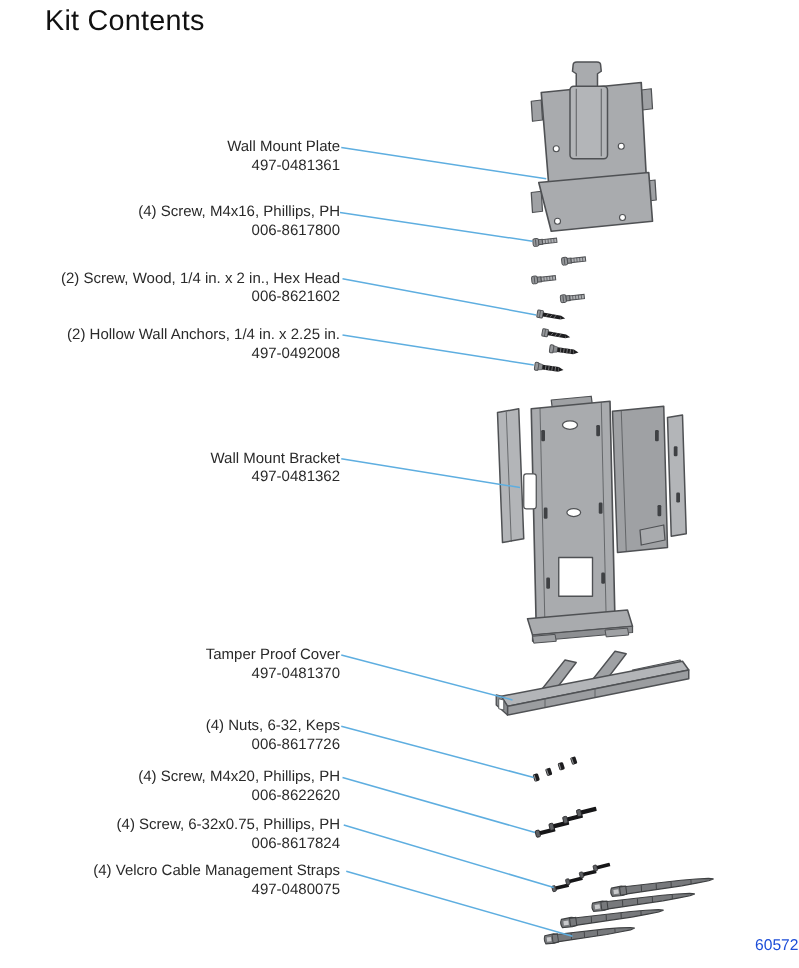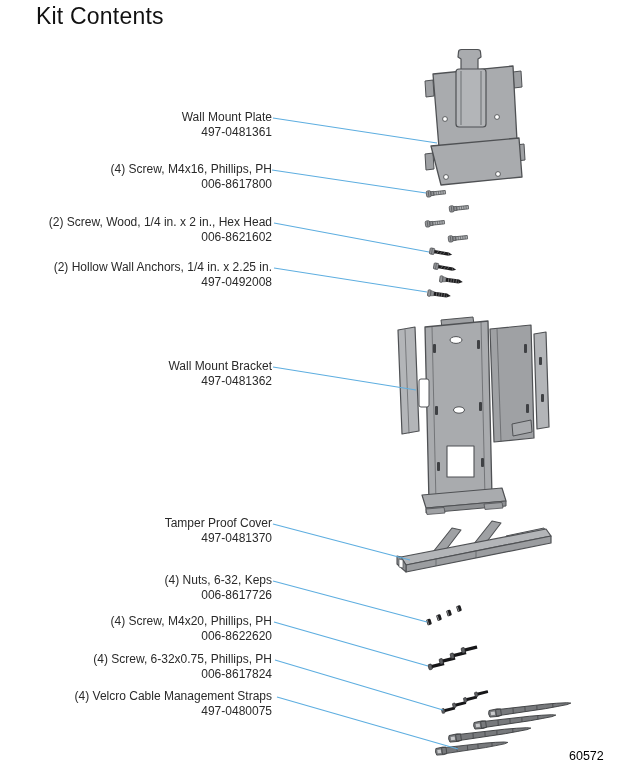--- a/index.html
+++ b/index.html
@@ -12,21 +12,21 @@
     color:#111111; font-weight:400; letter-spacing:0.2px;margin-left:28px;
   }
   .part-label {
     position:absolute; right:367px; width:300px; text-align:right;
     font-size:12px; line-height:15px; color:#2a2a2a;
   }
   .part-label .part-name { white-space:nowrap; }
   .part-label .part-number { white-space:nowrap; }
   .diagram-svg { position:absolute; left:0; top:0; }
   .fig-num {
-    position:absolute; left:569px; top:749px; font-size:12.5px; color:#000000;
+    position:absolute; left:604px; top:749px; font-size:12.5px; color:#1d4ed8;
   }
 </style>
 </head>
 <body>
 
 <div class="page">
 
   <div class="page-title">Kit Contents</div>
 
   <div class="part-label" style="top:110px">

